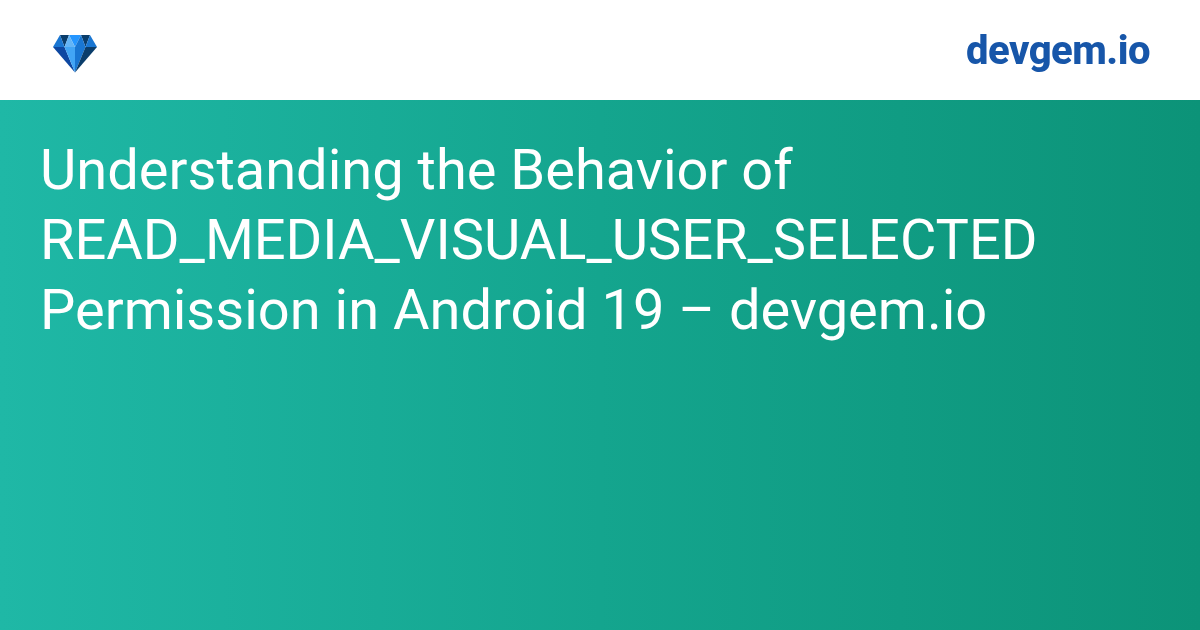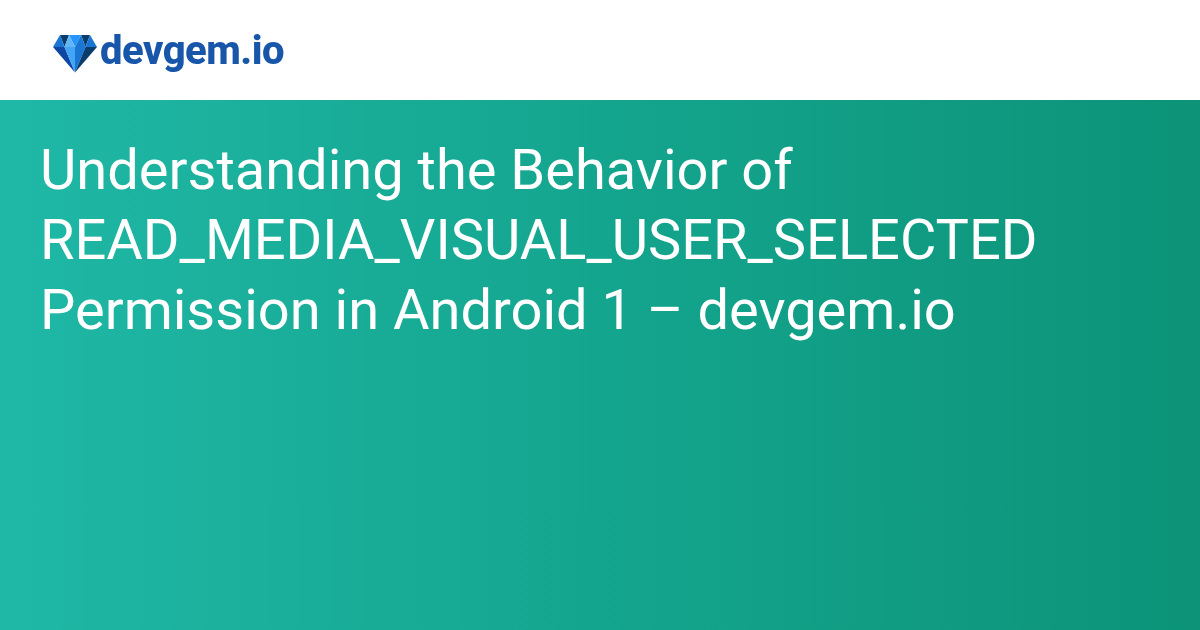--- a/index.html
+++ b/index.html
@@ -6,20 +6,21 @@
   body {
     width: 1200px;
     height: 630px;
     overflow: hidden;
     font-family: -apple-system, BlinkMacSystemFont, "Segoe UI", Roboto, sans-serif;
     background: #fff;
   }
   .header {
     height: 100px;
     display: flex;
+    justify-content: space-between;
     align-items: center;
     padding: 0 50px;
     background: #fff;
   }
   .logo-icon {
     width: 50px;
     height: 50px;
   }
   .brand-name {
     font-size: 40px;
@@ -58,14 +59,14 @@
       <polygon points="6,44 29,44 50,95" fill="#0d47a1"></polygon>
       <polygon points="29,44 50,44 50,95" fill="#42a5f5"></polygon>
       <polygon points="50,44 71,44 50,95" fill="#1976d2"></polygon>
       <polygon points="71,44 94,44 50,95" fill="#0a3d6b"></polygon>
     </svg>
   </span>
   <span class="brand-name">devgem.io</span>
 </div>
 
 <div class="hero">
-  <h1 class="title">Understanding the Behavior of READ_MEDIA_VISUAL_USER_SELECTED Permission in Android 1 – devgem.io</h1>
+  <h1 class="title">Understanding the Behavior of READ_MEDIA_VISUAL_USER_SELECTED Permission in Android 19 – devgem.io</h1>
 </div>
 
 </body></html>

